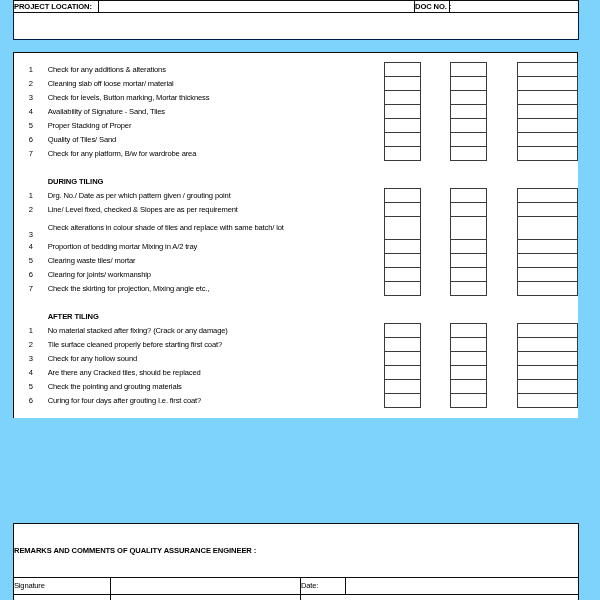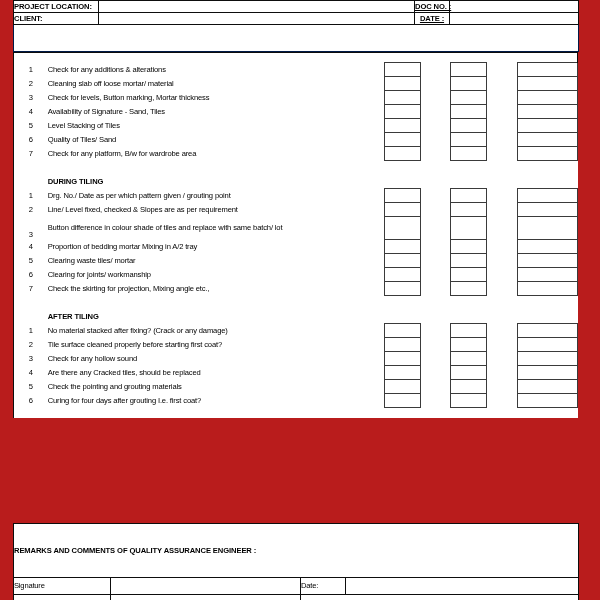--- a/index.html
+++ b/index.html
@@ -14,21 +14,21 @@
     font-family: "Liberation Sans", sans-serif;
     color: #000000;
     overflow: hidden;
   }
 
   
   #sheet {
     position: relative;
     width: 600px;
     height: 600px;
-    background: #b91c1c;
+    background: #7dd3fc;
   }
 
   .tbl {
     position: absolute;
     left: 13px;
     top: 0px;
     width: 565px;
     border-collapse: collapse;
     table-layout: fixed;
   }
@@ -49,21 +49,20 @@
     padding-left: 2px;
     white-space: nowrap;
     letter-spacing: -0.1px;
   }
   .meta-label-c {
     font-weight: bold;
     font-size: 6.6px;
     text-align: center;
     white-space: nowrap;
     letter-spacing: -0.1px;
-    text-decoration: underline;
   }
   .meta-blank { background: #ffffff; }
 
   
   .title-band {
     background: #001a47;
     color: #ffffff;
     text-align: center;
     font-size: 17px;
     font-weight: bold;
@@ -161,26 +160,20 @@
       <col style="width:85px">
         <col style="width:316px">
       <col style="width:35px">
         <col style="width:129px">
     </colgroup>
     <tbody>
       <tr>
         <td class="meta-label" style="height:11px">PROJECT LOCATION:</td>
         <td class="meta-blank"></td>
         <td class="meta-label-c">DOC NO. :</td>
-        <td class="meta-blank"></td>
-      </tr>
-      <tr>
-        <td class="meta-label" style="height:11px">CLIENT:</td>
-        <td class="meta-blank"></td>
-        <td class="meta-label-c">DATE :</td>
         <td class="meta-blank"></td>
       </tr>
       <tr>
         <td class="title-band" colspan="4">CHECKLIST FOR TILING (Wall dadoing/flooring)</td>
       </tr>
     </tbody>
   </table>
 
   <table class="tbl" style="top:52px;">
     <colgroup>
@@ -231,21 +224,21 @@
         <td class="open-cell edge-l num">4</td>
         <td class="open-cell item">Availability of Signature - Sand, Tiles</td>
         <td class="cb"></td>
           <td class="gap"></td>
         <td class="cb"></td>
           <td class="gap"></td>
         <td class="cb edge-r"></td>
       </tr>
       <tr>
         <td class="open-cell edge-l num">5</td>
-        <td class="open-cell item">Level Stacking of Tiles</td>
+        <td class="open-cell item">Proper Stacking of Proper</td>
         <td class="cb"></td>
           <td class="gap"></td>
         <td class="cb"></td>
           <td class="gap"></td>
         <td class="cb edge-r"></td>
       </tr>
       <tr>
         <td class="open-cell edge-l num">6</td>
         <td class="open-cell item">Quality of Tiles/ Sand</td>
         <td class="cb"></td>
@@ -297,21 +290,21 @@
         <td class="open-cell edge-l num">2</td>
         <td class="open-cell item">Line/ Level fixed, checked &amp; Slopes are as per requirement</td>
         <td class="cb"></td>
           <td class="gap"></td>
         <td class="cb"></td>
           <td class="gap"></td>
         <td class="cb edge-r"></td>
       </tr>
       <tr>
         <td class="open-cell edge-l num" style="vertical-align:bottom;padding-bottom:1px;">3</td>
-        <td class="open-cell cellwrap" style="height:22px">Button difference in colour shade of tiles and replace with same batch/ lot</td>
+        <td class="open-cell cellwrap" style="height:22px">Check alterations in colour shade of tiles and replace with same batch/ lot</td>
         <td class="cb" style="height:22px"></td>
           <td class="gap"></td>
         <td class="cb" style="height:22px"></td>
           <td class="gap"></td>
         <td class="cb edge-r" style="height:22px"></td>
       </tr>
       <tr>
         <td class="open-cell edge-l num">4</td>
         <td class="open-cell item">Proportion of bedding mortar Mixing in A/2 tray</td>
         <td class="cb"></td>

